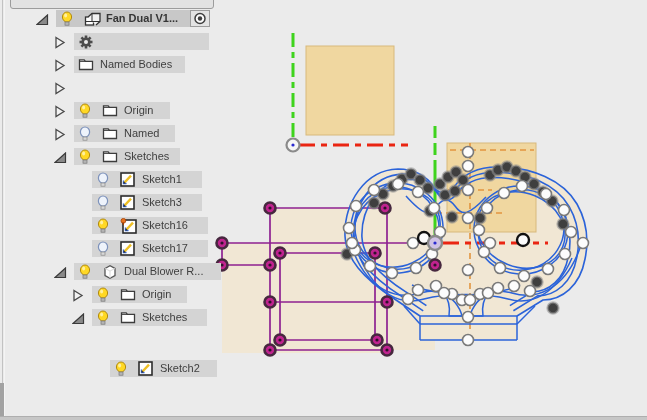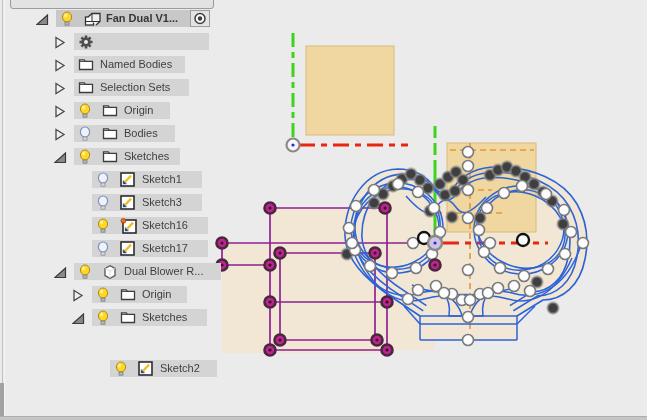--- a/index.html
+++ b/index.html
@@ -252,27 +252,20 @@
                 <path d="M1.5,12.5 V2.8 H6.2 L7.4,4.4 H14.5 V12.5 Z" fill="#ffffff" stroke="#3d3d3d" stroke-width="1.3"></path>
                 <line x1="1.5" y1="4.4" x2="7.4" y2="4.4" stroke="#3d3d3d" stroke-width="1"></line>
               </svg></span>
             <span class="tlabel" style="left: 26px;">Named Bodies</span>
           </div>
         </div>
         <div class="trow" style="top: 79px;">
           <span class="icon" style="left: 42px; top: 2px;"><svg width="12" height="13" viewBox="0 0 12 13">
               <path d="M2,1.5 L10,6.5 L2,11.5 Z" fill="#f2f2f2" stroke="#4a4a4a" stroke-width="1.3"></path>
             </svg></span>
-          <div class="trow-bg" style="left: 62px; width: 115px;">
-            <span class="icon" style="left: 4px; top: 1px;"><svg width="16" height="14" viewBox="0 0 16 14">
-                <path d="M1.5,12.5 V2.8 H6.2 L7.4,4.4 H14.5 V12.5 Z" fill="#ffffff" stroke="#3d3d3d" stroke-width="1.3"></path>
-                <line x1="1.5" y1="4.4" x2="7.4" y2="4.4" stroke="#3d3d3d" stroke-width="1"></line>
-              </svg></span>
-            <span class="tlabel" style="left: 26px;">Selection Sets</span>
-          </div>
         </div>
         <div class="trow" style="top: 102px;">
           <span class="icon" style="left: 42px; top: 2px;"><svg width="12" height="13" viewBox="0 0 12 13">
               <path d="M2,1.5 L10,6.5 L2,11.5 Z" fill="#f2f2f2" stroke="#4a4a4a" stroke-width="1.3"></path>
             </svg></span>
           <div class="trow-bg" style="left: 62px; width: 96px;">
             <span class="icon" style="left: 4px; top: 1px;"><svg width="14" height="16" viewBox="0 0 14 16">
                 <ellipse cx="7" cy="6" rx="4.6" ry="5" fill="#ffd824" stroke="#b08a12" stroke-width="1"></ellipse>
                 <ellipse cx="5.6" cy="4.4" rx="1.5" ry="2" fill="#fff0a0"></ellipse>
                 <rect x="5" y="11" width="4" height="3.2" fill="#b5b5b5" stroke="#777" stroke-width="0.7"></rect>
@@ -290,21 +283,21 @@
             </svg></span>
           <div class="trow-bg" style="left: 62px; width: 101px;">
             <span class="icon" style="left: 4px; top: 1px;"><svg width="14" height="16" viewBox="0 0 14 16">
                 <ellipse cx="7" cy="6" rx="4.6" ry="5" fill="#eef3fb" stroke="#7d92bb" stroke-width="1.2"></ellipse>
                 <rect x="5" y="11" width="4" height="3.2" fill="#d8d8d8" stroke="#888" stroke-width="0.7"></rect>
               </svg></span>
             <span class="icon" style="left: 28px; top: 1px;"><svg width="16" height="14" viewBox="0 0 16 14">
                 <path d="M1.5,12.5 V2.8 H6.2 L7.4,4.4 H14.5 V12.5 Z" fill="#ffffff" stroke="#3d3d3d" stroke-width="1.3"></path>
                 <line x1="1.5" y1="4.4" x2="7.4" y2="4.4" stroke="#3d3d3d" stroke-width="1"></line>
               </svg></span>
-            <span class="tlabel" style="left: 50px;">Bodies</span>
+            <span class="tlabel" style="left: 50px;">Named</span>
           </div>
         </div>
         <div class="trow" style="top: 148px;">
           <span class="icon" style="left: 42px; top: 2px;"><svg width="13" height="12" viewBox="0 0 13 12">
               <path d="M11.5,1 L11.5,10.5 L1,10.5 Z" fill="#8a8a8a" stroke="#3a3a3a" stroke-width="1.2"></path>
             </svg></span>
           <div class="trow-bg" style="left: 62px; width: 106px;">
             <span class="icon" style="left: 4px; top: 1px;"><svg width="14" height="16" viewBox="0 0 14 16">
                 <ellipse cx="7" cy="6" rx="4.6" ry="5" fill="#ffd824" stroke="#b08a12" stroke-width="1"></ellipse>
                 <ellipse cx="5.6" cy="4.4" rx="1.5" ry="2" fill="#fff0a0"></ellipse>

